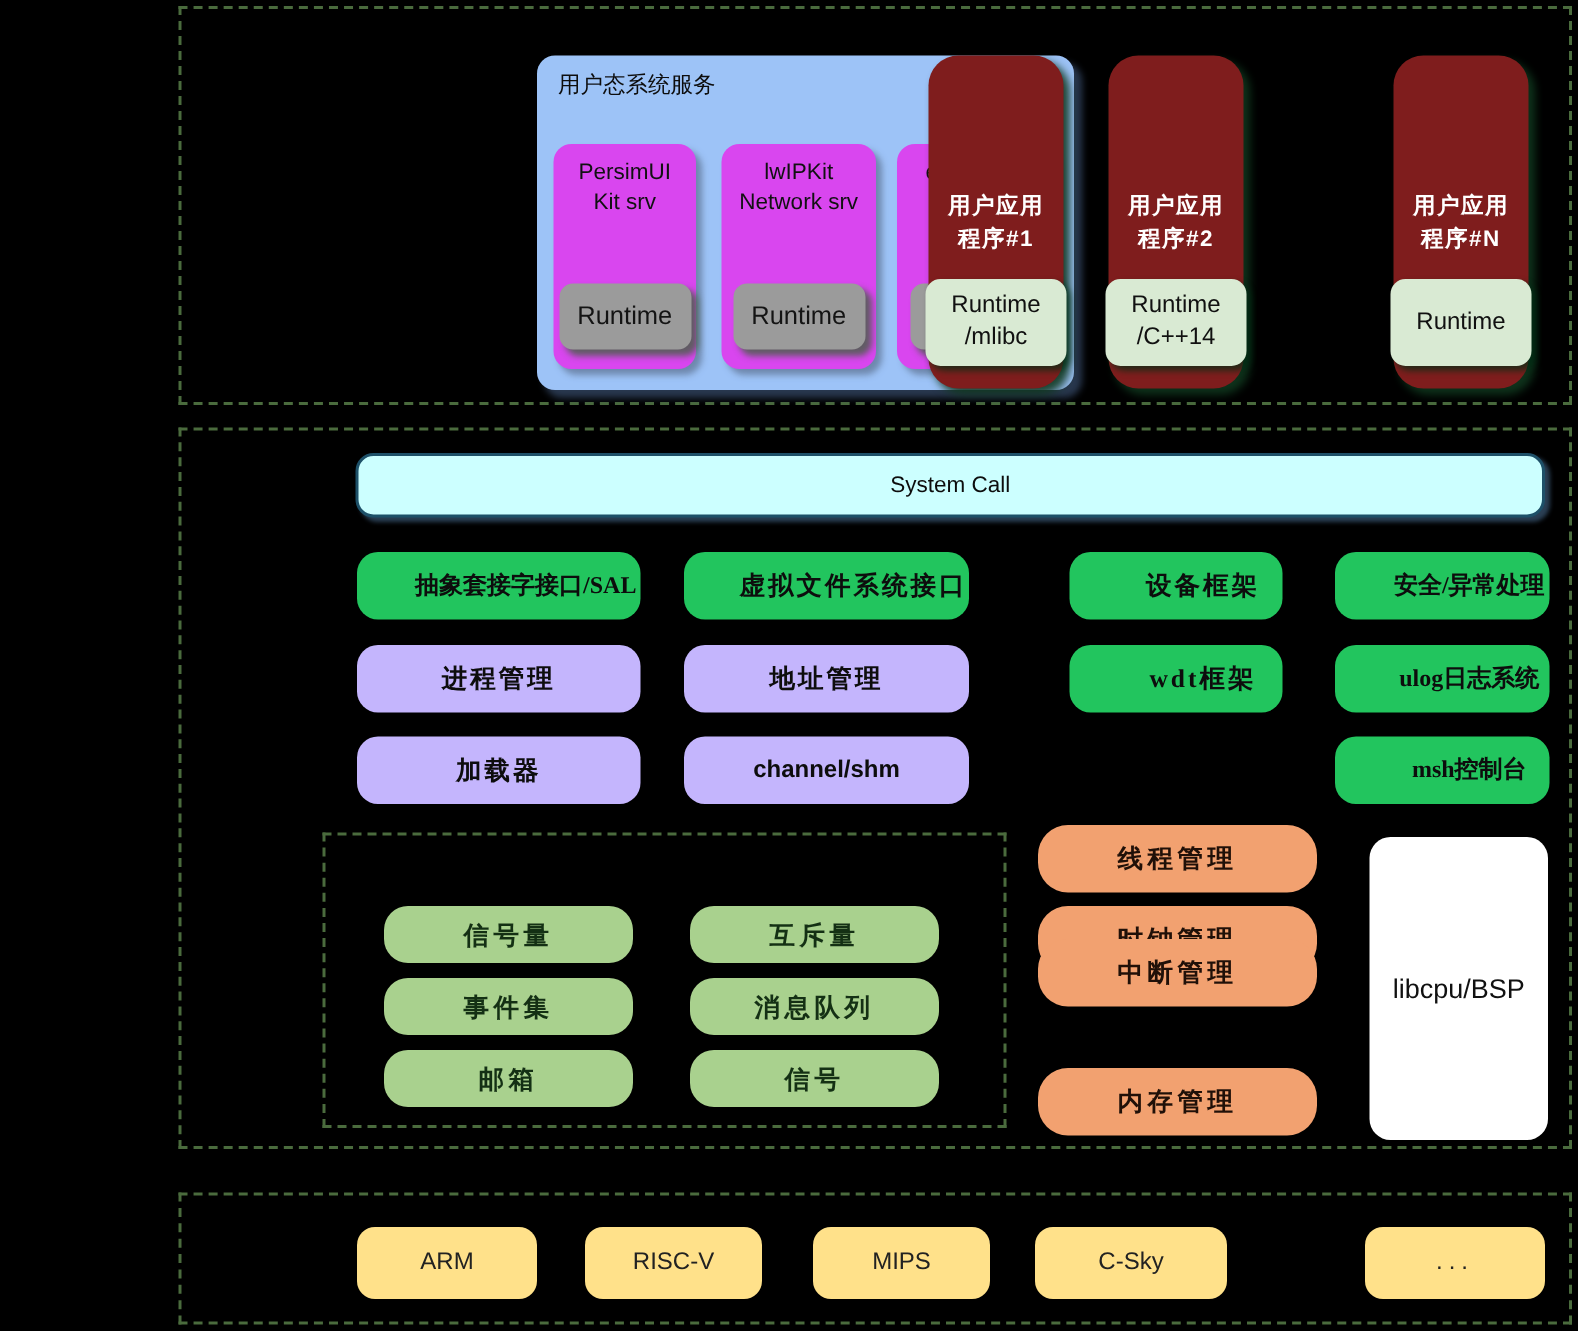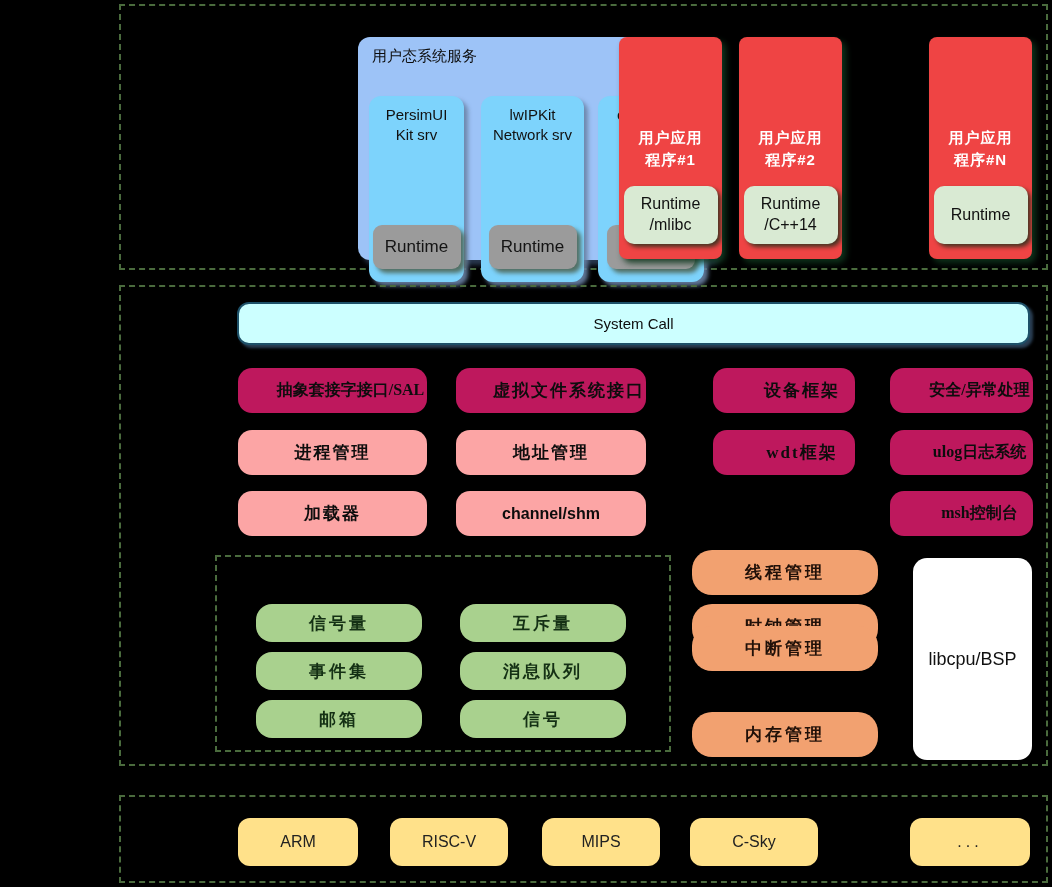--- a/index.html
+++ b/index.html
@@ -10,51 +10,51 @@
   .section{position:absolute;border:2px dashed #4a6b3d;}
   #sec-user{left:119px;top:4px;width:925px;height:262px;}
   #sec-kernel{left:119px;top:285px;width:925px;height:477px;}
   #sec-hw{left:119px;top:795px;width:925px;height:84px;}
 
   
   .svc-group{position:absolute;left:237px;top:31px;width:358px;height:223px;
              background:#9dc3f7;border-radius:12px;
              box-shadow:5px 5px 5px rgba(55,75,105,.75);}
   .svc-group-title{position:absolute;left:14px;top:10px;font-size:15px;color:#0d0d0d;}
-  .svc-box{position:absolute;top:59px;height:186px;background:#7dd3fc;border-radius:12px;
+  .svc-box{position:absolute;top:59px;height:150px;background:#d946ef;border-radius:12px;
            box-shadow:4px 4px 4px rgba(105,130,165,.9);}
   .svc1{left:11px;width:95px;} .svc2{left:123px;width:103px;} .svc3{left:240px;width:106px;}
   .svc-title{position:absolute;top:9px;left:0;right:0;text-align:center;font-size:15px;
              line-height:1.3;color:#111;white-space:pre-line;}
   .gray-rt{position:absolute;left:50%;transform:translateX(-50%);bottom:13px;width:88px;height:44px;
            background:#9b9b9b;border-radius:9px;box-shadow:4px 4px 4px rgba(75,95,75,.85);
            display:flex;align-items:center;justify-content:center;font-size:17px;color:#141414;}
 
   
-  .app{position:absolute;top:31px;width:103px;height:222px;background:#ef4444;border-radius:8px;
+  .app{position:absolute;top:31px;width:90px;height:222px;background:#7f1d1d;border-radius:20px;
        box-shadow:4px 4px 6px rgba(15,55,30,.9);}
   .app1{left:617px;} .app2{left:737px;} .appN{left:927px;}
   .app-title{position:absolute;top:90px;left:0;right:0;text-align:center;color:#fff;
              font-weight:bold;font-size:15px;line-height:1.45;white-space:pre-line;letter-spacing:1px;}
   .app-rt{position:absolute;left:50%;transform:translateX(-50%);top:149px;width:94px;height:58px;
           background:#d9ead3;border-radius:10px;box-shadow:3px 3px 4px rgba(0,45,20,.7);
           display:flex;align-items:center;justify-content:center;text-align:center;
           font-size:16px;line-height:1.3;color:#111;white-space:pre-line;}
 
   
   .syscall{position:absolute;left:237px;top:302px;width:793px;height:43px;box-sizing:border-box;
            background:#ccffff;border:2px solid #1d5068;border-radius:12px;
            box-shadow:3px 3px 3px rgba(60,90,120,.7);
            display:flex;align-items:center;justify-content:center;font-size:15px;color:#0d0d0d;}
 
   
   .pill{position:absolute;box-sizing:border-box;border-radius:14px;display:flex;align-items:center;
         justify-content:center;color:#0d0d0d;font-family:"Liberation Serif",serif;
         font-weight:bold;font-size:17px;letter-spacing:2px;height:45px;}
-  .lav{background:#be185d;padding-left:36px;} .peach{background:#fca5a5;}
+  .lav{background:#22c55e;padding-left:36px;} .peach{background:#c4b5fd;}
   .c1{left:238px;width:189px;} .c2{left:456px;width:190px;}
   .c3{left:713px;width:142px;text-align:center;} .c4{left:890px;width:143px;}
   .r1{top:368px;} .r2{top:430px;} .r3{top:491px;}
   .tight{letter-spacing:0;font-size:16px;}
   .sans{font-family:"Liberation Sans",sans-serif;letter-spacing:0;font-size:16px;}
 
   
   .ipc-box{position:absolute;left:215px;top:555px;width:452px;height:193px;
            border:2px dashed #4a6b3d;}
   .gpill{position:absolute;width:166px;height:38px;background:#a9d18e;border-radius:16px;

